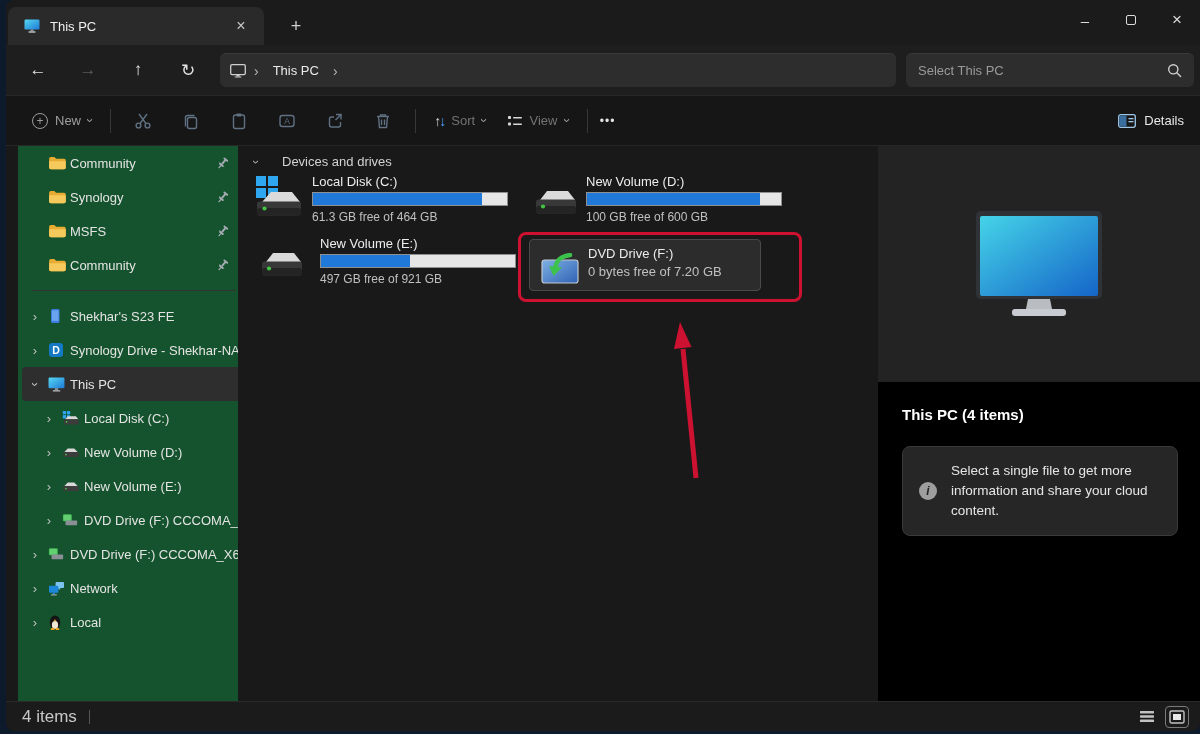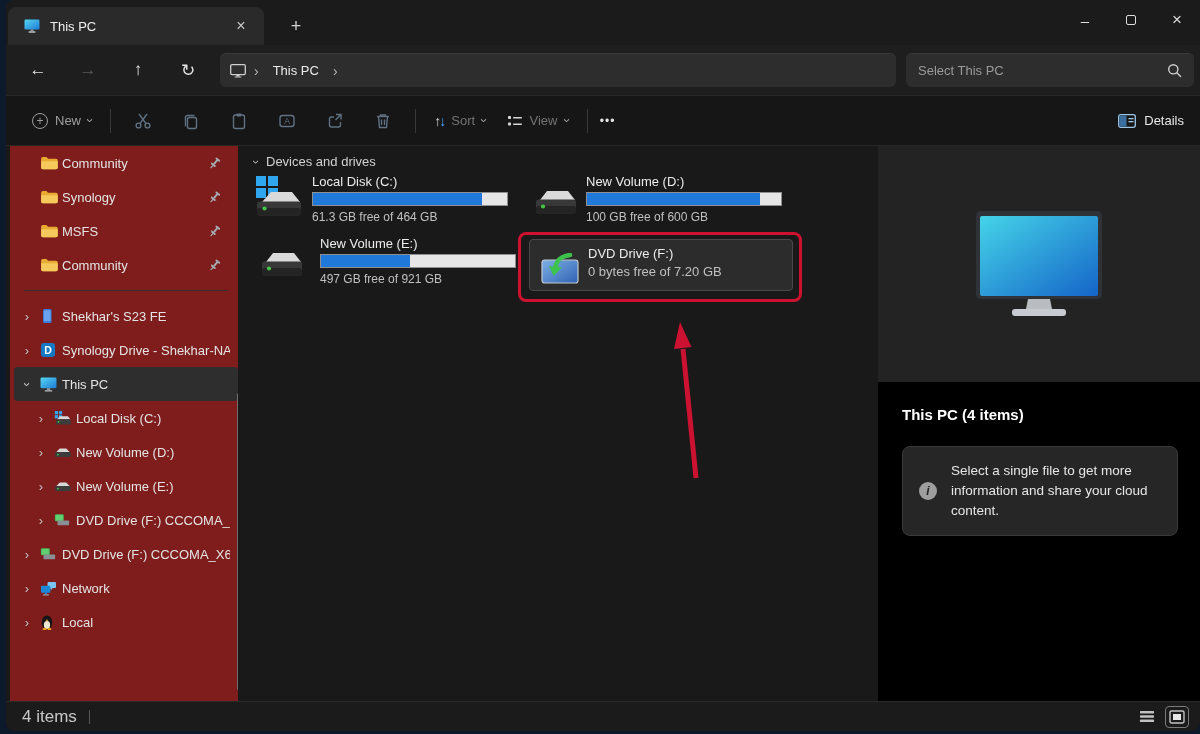--- a/index.html
+++ b/index.html
@@ -52,45 +52,45 @@
   .tb-sep { width:1px; height:24px; background:#383838; margin:0 8px; }
   .tico { width:34px; height:34px; display:flex; align-items:center; justify-content:center; margin:0 7px; border-radius:4px; }
   .tbtn-lbl { color:#737373; }
   .chev-down { display:inline-block; transform:rotate(90deg); font-size:13px; color:#9d9d9d; }
   .sort-arrows { font-size:14px; letter-spacing:-2px; }
   .sa-up { color:#d8d8d8; } .sa-down { color:#4da3ff; }
   .tb-more { color:#e4e4e4; font-size:12px; letter-spacing:1px; margin-left:4px; }
   .tb-details { position:absolute; right:16px; display:flex; align-items:center; gap:8px; font-size:13px; color:#e8e8e8; }
   
   .content { position:absolute; left:0; top:146px; right:0; bottom:30px; }
-  .sidebar { position:absolute; left:4px; top:0; width:232px; bottom:0; background:#7f1d1d; overflow:hidden; }
+  .sidebar { position:absolute; left:12px; top:0; width:232px; bottom:0; background:#14532d; overflow:hidden; }
   .srow { height:34px; display:flex; align-items:center; padding:0 8px 0 0; margin:0 4px; border-radius:4px; }
   .srow.selected { background:#2e2e2e; }
   .s-chev { width:26px; text-align:center; color:#c0c0c0; font-size:13px; flex:0 0 26px; }
   .s-chev.expanded { transform:rotate(90deg); }
   .s-chev.empty { visibility:hidden; }
   .s-ic { width:22px; flex:0 0 22px; display:flex; align-items:center; }
   .s-label { font-size:13px; color:#e4e4e4; white-space:nowrap; overflow:hidden; flex:1; }
   .s-pin { width:16px; flex:0 0 16px; margin-right:6px; }
   .lvl1 { padding-left:14px; }
   .s-sep { height:1px; background:#333; margin:8px 14px; }
   .tree-block { margin-top:8px; }
   .scrollthumb { position:absolute; right:2px; top:247px; width:3px; height:297px; background:#6e6e6e; border-radius:2px; }
   
   .main { position:absolute; left:232px; top:0; width:640px; bottom:0; background:#191919; }
-  .group-header { position:absolute; left:16px; top:8px; display:flex; align-items:center; gap:8px; font-size:13px; color:#d2d2d2; }
+  .group-header { position:absolute; left:16px; top:8px; display:flex; align-items:center; gap:24px; font-size:13px; color:#d2d2d2; }
   .gh-chev { display:inline-block; transform:rotate(90deg); color:#b0b0b0; font-size:12px; }
   .ditem { position:absolute; display:flex; gap:8px; align-items:flex-start; }
   .dicon { flex:0 0 auto; }
   .dname { font-size:13px; color:#ececec; display:block; margin-bottom:3px; }
   .dbar { display:block; width:196px; height:14px; background:#e6e6e6; border:1px solid #8f8f8f; margin-bottom:4px; }
   .dfill { display:block; height:100%; background:#2079d8; }
   .dcap { font-size:12px; color:#c0c0c0; display:block; }
   .dline { font-size:13px; color:#ececec; display:block; line-height:18px; }
-  .ditem-f { background:#2c2c2c; border:1px solid #4a4a4a; border-radius:4px; padding:5px 10px; width:264px; }
+  .ditem-f { background:#2c2c2c; border:1px solid #4a4a4a; border-radius:4px; padding:5px 10px; width:232px; }
   .redbox { position:absolute; left:280px; top:86px; width:284px; height:70px; border:3px solid #cc1230; border-radius:8px; pointer-events:none; }
   .arrow-overlay { position:absolute; left:0; top:0; width:640px; height:555px; pointer-events:none; }
   
   .details { position:absolute; left:872px; top:0; right:0; bottom:0; background:#000000; }
   .preview { position:absolute; left:0; top:0; right:0; height:236px; background:#232323; display:flex; align-items:center; justify-content:center; }
   .dp-title { position:absolute; left:24px; top:260px; font-size:15px; font-weight:bold; color:#ffffff; }
   .dp-card {
     position:absolute; left:24px; top:300px; width:276px; height:90px;
     background:#262626; border:1px solid #3a3a3a; border-radius:8px;
     display:flex; align-items:center; gap:14px; padding:0 14px 0 16px;

